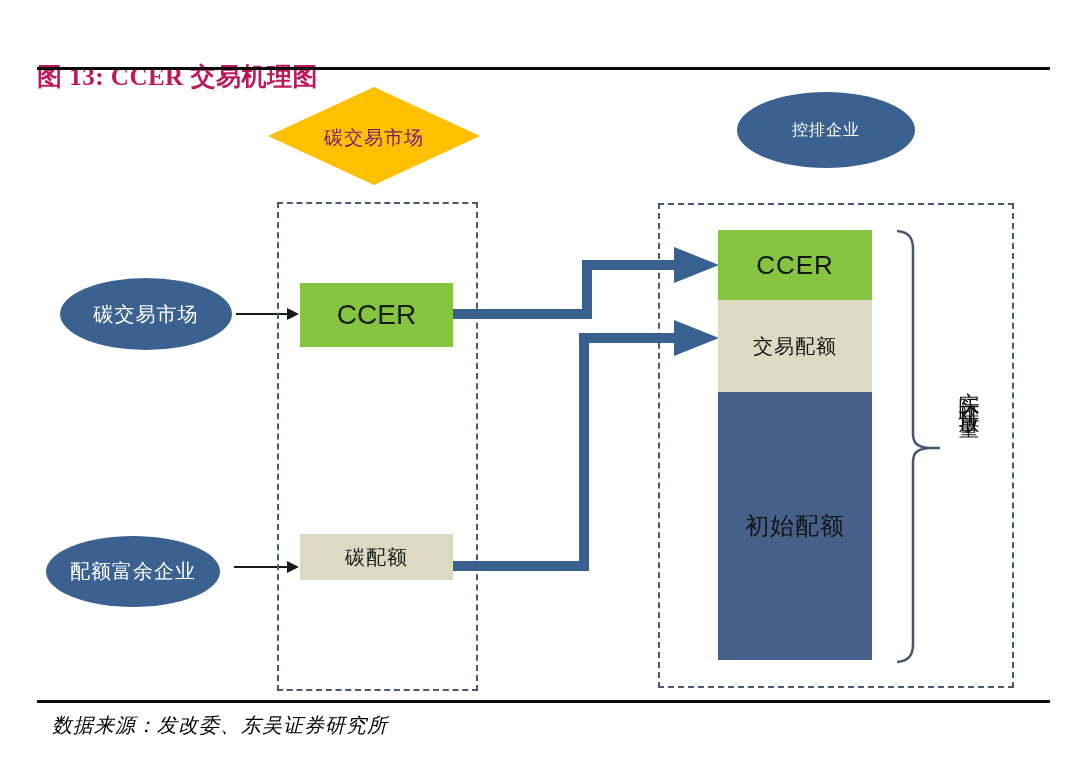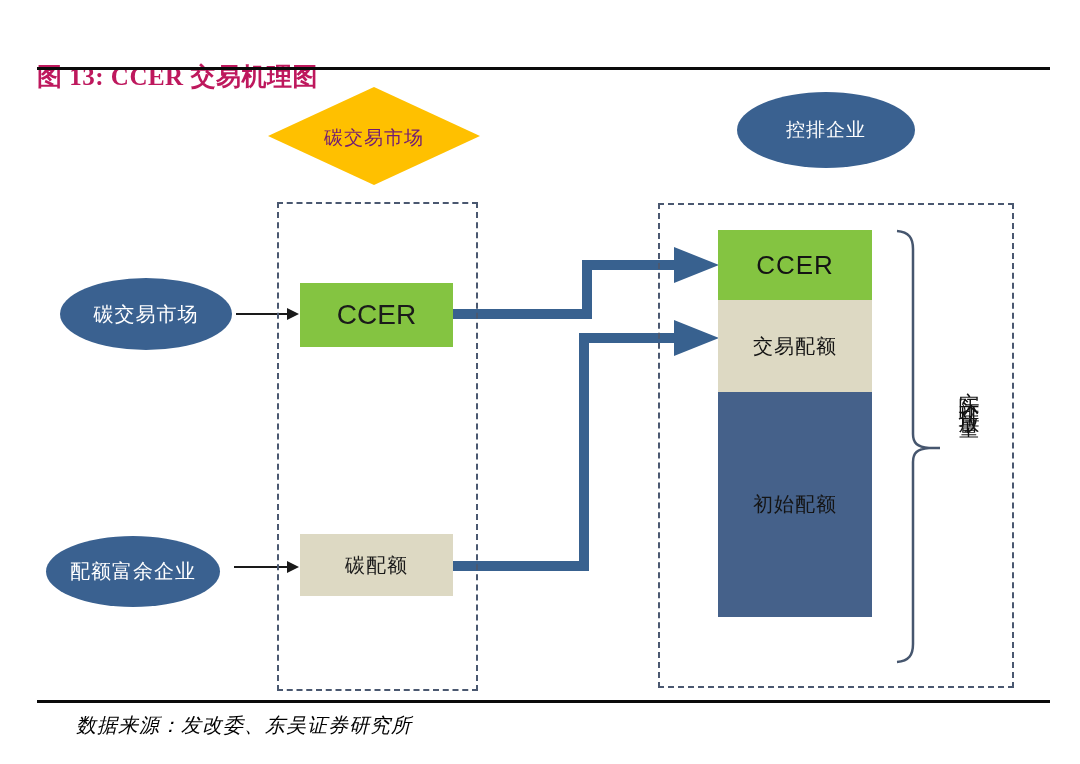--- a/index.html
+++ b/index.html
@@ -31,21 +31,21 @@
 
   .ellipse {
     border-radius: 50%;
     background: #3A6190;
     color: #ffffff;
     display: flex; align-items: center; justify-content: center;
     font-size: 20px;
     letter-spacing: 1px;
     white-space: nowrap;
   }
-  #node-controlled { left: 737px; top: 92px;  width: 178px; height: 76px; font-size: 19px; }
+  #node-controlled { left: 737px; top: 92px;  width: 178px; height: 76px; font-size: 16px; }
   #node-voluntary  { left: 60px;  top: 278px; width: 172px; height: 72px; }
   #node-surplus    { left: 46px;  top: 536px; width: 174px; height: 71px; }
 
   #market-diamond-label {
     left: 274px; top: 125px; width: 200px;
     text-align: center;
     font-size: 19px; color: #701a75;
     letter-spacing: 1px;
   }
 
@@ -55,48 +55,47 @@
   }
   #carbon-market-boundary      { left: 277px; top: 202px; width: 197px; height: 485px; }
   #controlled-boundary         { left: 658px; top: 203px; width: 352px; height: 481px; }
 
   .node-box {
     display: flex; align-items: center; justify-content: center;
     color: #1a1a1a;
     white-space: nowrap;
   }
   #ccer-box  { left: 300px; top: 283px; width: 153px; height: 64px; background: #84C441; font-size: 28px; }
-  #quota-box { left: 300px; top: 534px; width: 153px; height: 62px; background: #DDD9C3; font-size: 20px; letter-spacing: 1px; }
+  #quota-box { left: 300px; top: 534px; width: 153px; height: 46px; background: #DDD9C3; font-size: 20px; letter-spacing: 1px; }
 
   #emissions-bar { left: 718px; top: 230px; width: 154px; }
   .bar-segment {
     display: flex; align-items: center; justify-content: center;
     color: #141414; letter-spacing: 1px;
   }
   #bar-segment-ccer          { height: 70px;  background: #84C441; font-size: 26px; }
   #bar-segment-traded-quota  { height: 92px;  background: #DDD9C3; font-size: 20px; }
-  #bar-segment-initial-quota { height: 225px; background: #45618A; font-size: 20px; }
+  #bar-segment-initial-quota { height: 268px; background: #45618A; font-size: 24px; }
 
   #actual-emissions-label {
     left: 955px; top: 375px; height: 150px;
     writing-mode: vertical-rl;
     font-size: 21px;
     letter-spacing: 7px;
     color: #111111;
   }
 
   #data-source {
     left: 52px; top: 712px;
     font-family: "Liberation Serif", "DejaVu Serif", serif;
     font-style: italic;
     font-size: 20px;
     color: #000000;
     letter-spacing: 1px;
     white-space: nowrap;
-    margin-left: 24px;
   }
 </style>
 </head>
 <body>
 
 <div id="canvas">
 
   <div class="abs" id="figure-title">图 13:  CCER 交易机理图</div>
   <div class="abs rule" id="title-rule"></div>
 

